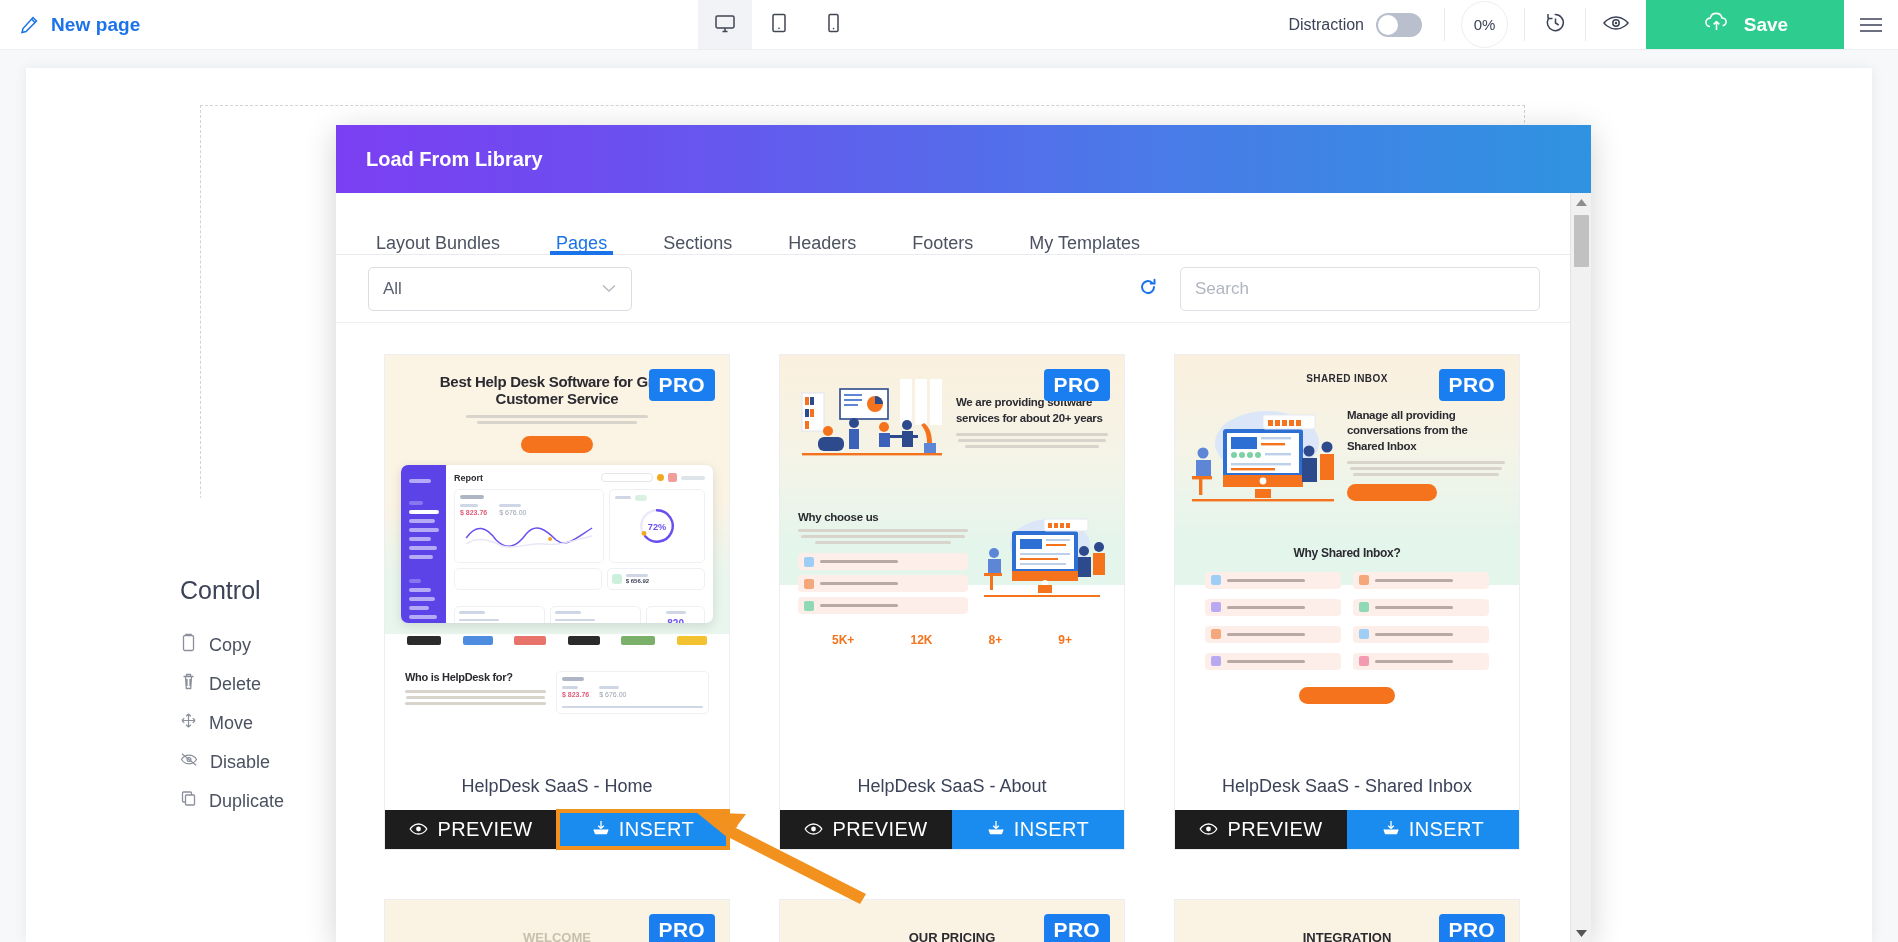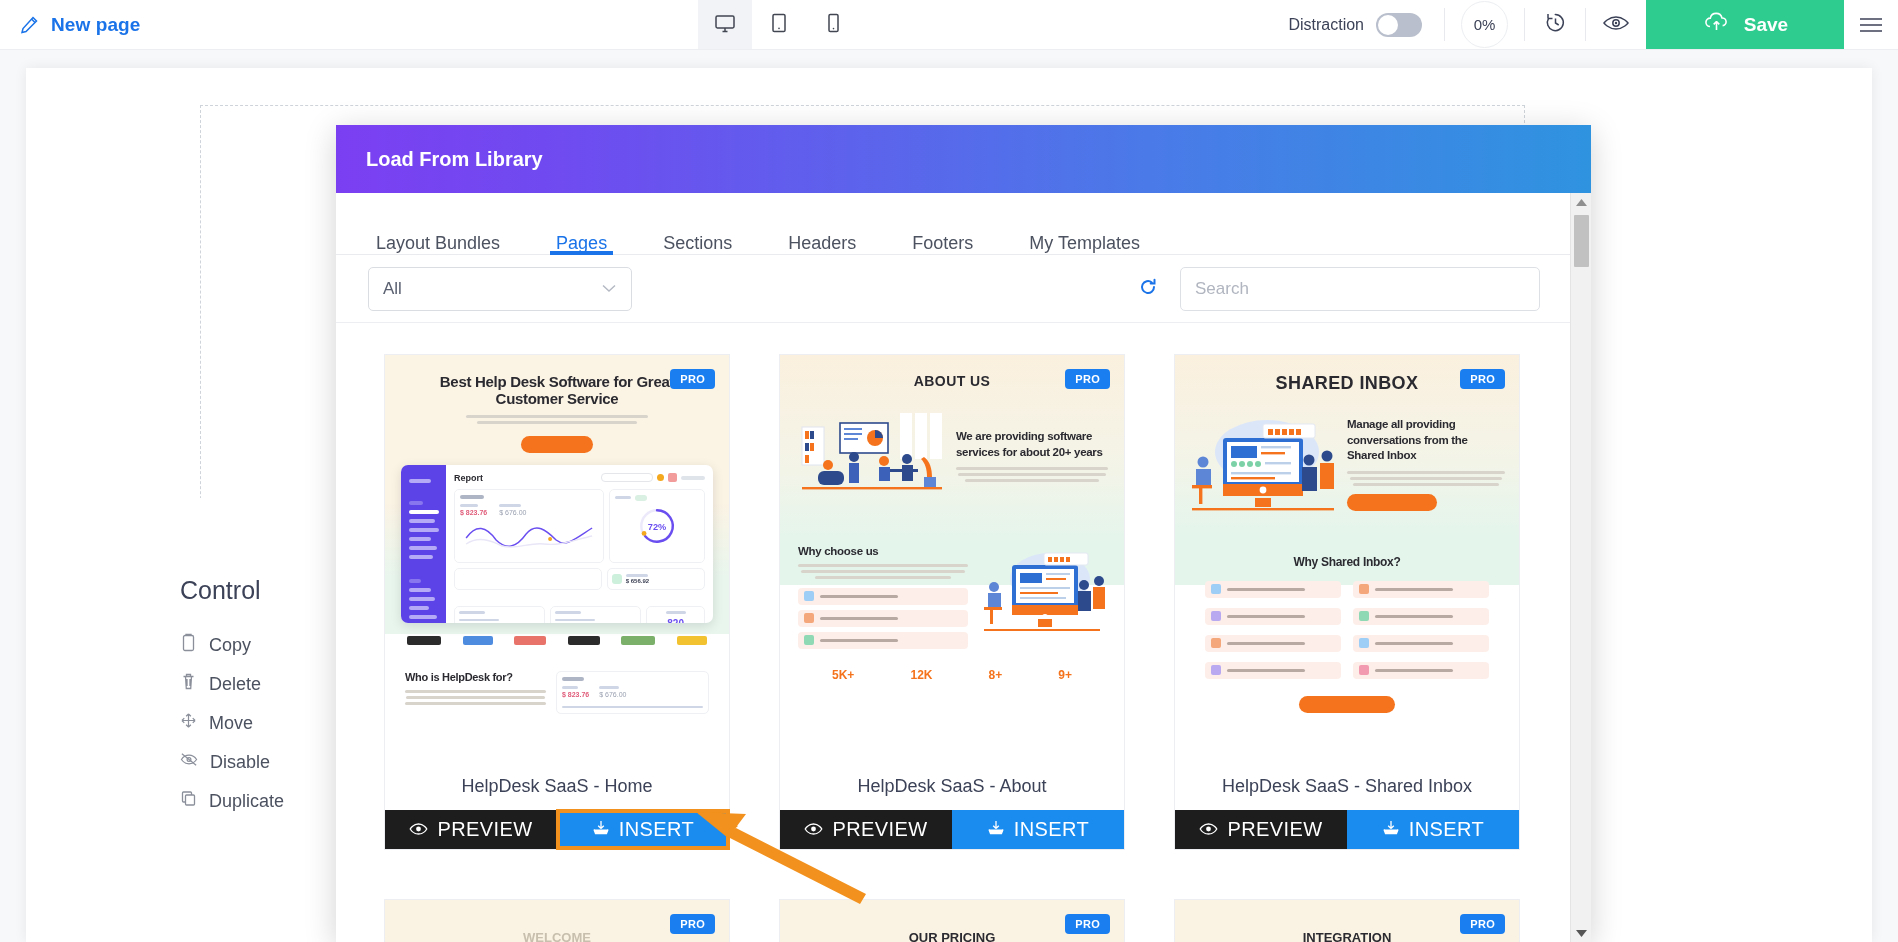--- a/index.html
+++ b/index.html
@@ -132,21 +132,21 @@
   .grid {
     display: grid; grid-template-columns: repeat(3, 346px); gap: 49px 49px;
     padding: 31px 0 0 48px;
   }
 
   .card { width: 346px; background: #fff; border: 1px solid #eceef1; }
   .thumb { position: relative; height: 410px; overflow: hidden; }
   .thumb.short { height: 44px; }
   .pro {
     position: absolute; top: 14px; right: 14px; z-index: 5;
-    background: #1a7ef0; color: #fff; font-size: 11px; font-weight: bold;
+    background: #1a7ef0; color: #fff; font-size: 21px; font-weight: bold;
     padding: 4px 10px; border-radius: 4px; letter-spacing: .3px;
   }
   .card-name {
     text-align: center; font-size: 18px; color: #3c4257;
     padding: 11px 6px 13px;
   }
   .actions { display: flex; height: 39px; }
   .act {
     flex: 1; display: flex; align-items: center; justify-content: center; gap: 9px;
     font-size: 20px; color: #fff; cursor: pointer; letter-spacing: .4px;
@@ -539,23 +539,20 @@
                     </svg>
                   </span>
                   <span>INSERT</span>
                 </div>
               </div>
             </div>
 
             <div class="card">
               <div class="thumb" style="background:linear-gradient(180deg,#fbf0de 0%,#f3f4e8 28%,#e4f5ec 46%,#e4f5ec 56%,#ffffff 56%,#ffffff 100%);">
                 <div class="pro">PRO</div>
-                <div class="t-hero">
-                  <div class="t-h1" style="font-size:14px;letter-spacing:.4px">ABOUT US</div>
-                </div>
                 <div style="display:flex;gap:10px;padding:20px 16px 0;align-items:center">
                   <svg width="150" height="96" viewBox="0 0 150 96">
                     <rect x="104" y="4" width="12" height="46" fill="#fff"></rect>
                     <rect x="119" y="4" width="12" height="46" fill="#fff"></rect>
                     <rect x="134" y="4" width="12" height="46" fill="#fff"></rect>
                     <rect x="6" y="18" width="22" height="38" fill="#fff" stroke="#dfe4ef"></rect>
                     <rect x="9" y="22" width="4" height="8" fill="#f4731c"></rect>
                       <rect x="14" y="22" width="4" height="8" fill="#2c4a8c"></rect>
                     <rect x="9" y="34" width="4" height="8" fill="#2c4a8c"></rect>
                       <rect x="14" y="34" width="4" height="8" fill="#f4731c"></rect>
@@ -663,21 +660,21 @@
                   </span>
                   <span>INSERT</span>
                 </div>
               </div>
             </div>
 
             <div class="card">
               <div class="thumb" style="background:linear-gradient(180deg,#fbf0de 0%,#f3f4e8 26%,#e4f5ec 44%,#e4f5ec 56%,#ffffff 56%,#ffffff 100%);">
                 <div class="pro">PRO</div>
                 <div class="t-hero">
-                  <div class="t-h1" style="font-size:18px;letter-spacing:.4px">SHARED INBOX</div>
+                  <div class="t-h1" style="font-size:10px;letter-spacing:.4px">SHARED INBOX</div>
                 </div>
                 <div style="display:flex;gap:8px;padding:18px 14px 0;align-items:center">
                   <svg width="150" height="104" viewBox="0 0 150 104">
                     <ellipse cx="78" cy="40" rx="52" ry="32" fill="#dbe6f8"></ellipse>
                     <rect x="34" y="26" width="80" height="56" rx="3" fill="#2e6fd4"></rect>
                     <rect x="38" y="30" width="72" height="40" fill="#fff"></rect>
                     <rect x="42" y="34" width="26" height="12" fill="#2e6fd4"></rect>
                     <rect x="72" y="34" width="30" height="2.4" fill="#bcd0ea"></rect>
                       <rect x="72" y="40" width="24" height="2.4" fill="#f4731c"></rect>
                     <circle cx="45" cy="52" r="3" fill="#7cd2a6"></circle>

